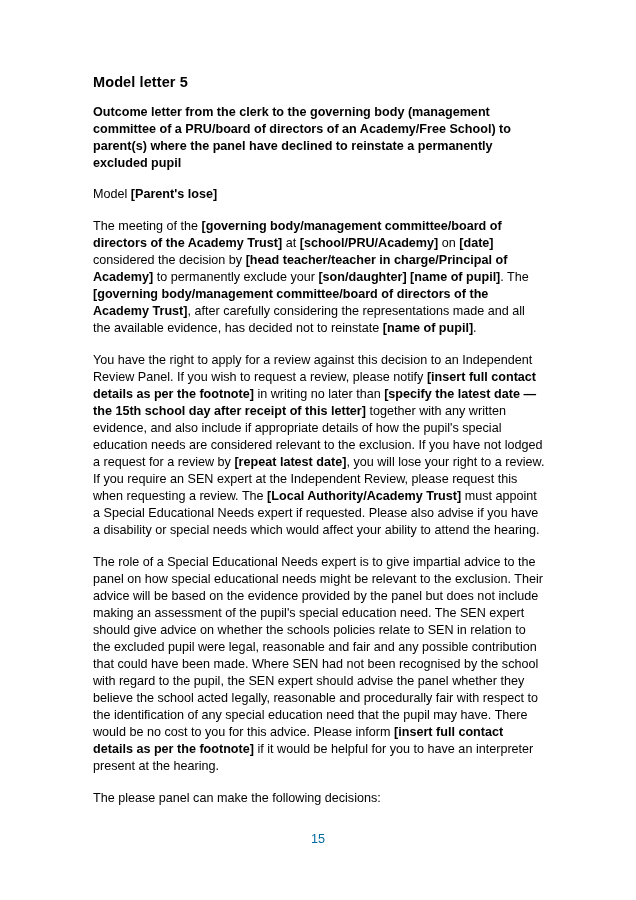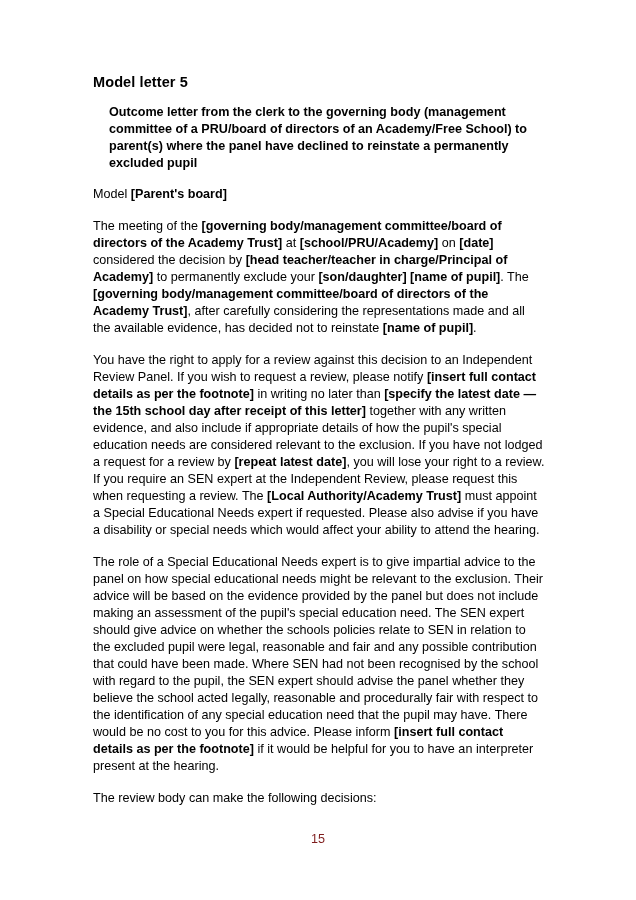--- a/index.html
+++ b/index.html
@@ -35,21 +35,21 @@
     font-size: 14.5px;
     font-weight: bold;
     line-height: 17px;
     margin: 0 0 13px 0;
     letter-spacing: 0.1px;
   }
   .subtitle {
     font-size: 12.6px;
     font-weight: bold;
     line-height: 17px;
-    margin: 0 0 14px 16px;
+    margin: 0 0 14px 0;
   }
   p.para {
     font-size: 12.6px;
     font-weight: normal;
     line-height: 17px;
     margin: 0 0 15px 0;
     text-align: left;
   }
   p.para b,
   p.para strong {
@@ -60,40 +60,40 @@
   }
   .page-number {
     position: absolute;
     left: 0;
     top: 831px;
     width: 636px;
     text-align: center;
     font-size: 12.6px;
     line-height: 16px;
     font-family: "Liberation Sans", sans-serif;
-    color: #7f1d1d;
+    color: #0369a1;
   }
 </style>
 </head>
 <body>
 
 <div class="page">
   <div class="content">
 
     <h1 class="doc-title">Model letter 5</h1>
 
     <div class="subtitle">Outcome letter from the clerk to the governing body (management committee of a PRU/board of directors of an Academy/Free School) to parent(s) where the panel have declined to reinstate a permanently excluded pupil</div>
 
-    <p class="para salutation"><span>Model </span><b>[Parent's board]</b></p>
+    <p class="para salutation"><span>Model </span><b>[Parent's lose]</b></p>
 
     <p class="para"><span>The meeting of the </span><b>[governing body/management committee/board of directors of the Academy Trust]</b><span> at </span><b>[school/PRU/Academy]</b><span> on </span><b>[date]</b><span> considered the decision by </span><b>[head teacher/teacher in charge/Principal of Academy]</b><span> to permanently exclude your </span><b>[son/daughter] [name of pupil]</b><span>. The </span><b>[governing body/management committee/board of directors of the Academy Trust]</b><span>, after carefully considering the representations made and all the available evidence, has decided not to reinstate </span><b>[name of pupil]</b><span>.</span></p>
 
 
     <p class="para"><span>You have the right to apply for a review against this decision to an Independent Review Panel. If you wish to request a review, please notify </span><b>[insert full contact details as per the footnote]</b><span> in writing no later than </span><b>[specify the latest date — the 15th school day after receipt of this letter]</b><span> together with any written evidence, and also include if appropriate details of how the pupil's special education needs are considered relevant to the exclusion.  If you have not lodged a request for a review by </span><b>[repeat latest date]</b><span>, you will lose your right to a review.  If you require an SEN expert at the Independent Review, please request this when requesting a review. The </span><b>[Local Authority/Academy Trust]</b><span> must appoint a Special Educational Needs expert if requested.  Please also advise if you have a disability or special needs which would affect your ability to attend the hearing.</span></p>
 
     <p class="para"><span>The role of a Special Educational Needs expert is to give impartial advice to the panel on how special educational needs might be relevant to the exclusion. Their advice will be based on the evidence provided by the panel but does not include making an assessment of the pupil's special education need.  The SEN expert should give advice on whether the schools policies relate to SEN in relation to the excluded pupil were legal, reasonable and fair and any possible contribution that could have been made. Where SEN had not been recognised by the school with regard to the pupil, the SEN expert should advise the panel whether they believe the school acted legally, reasonable and procedurally fair with respect to the identification of any special education need that the pupil may have. There would be no cost to you for this advice.  Please inform </span><b>[insert full contact details as per the footnote]</b><span> if it would be helpful for you to have an interpreter present at the hearing.</span></p>
 
-    <p class="para"><span>The review body can make the following decisions:</span></p>
+    <p class="para"><span>The please panel can make the following decisions:</span></p>
 
   </div>
 
   <div class="page-number">15</div>
 </div>
 
 </body></html>

